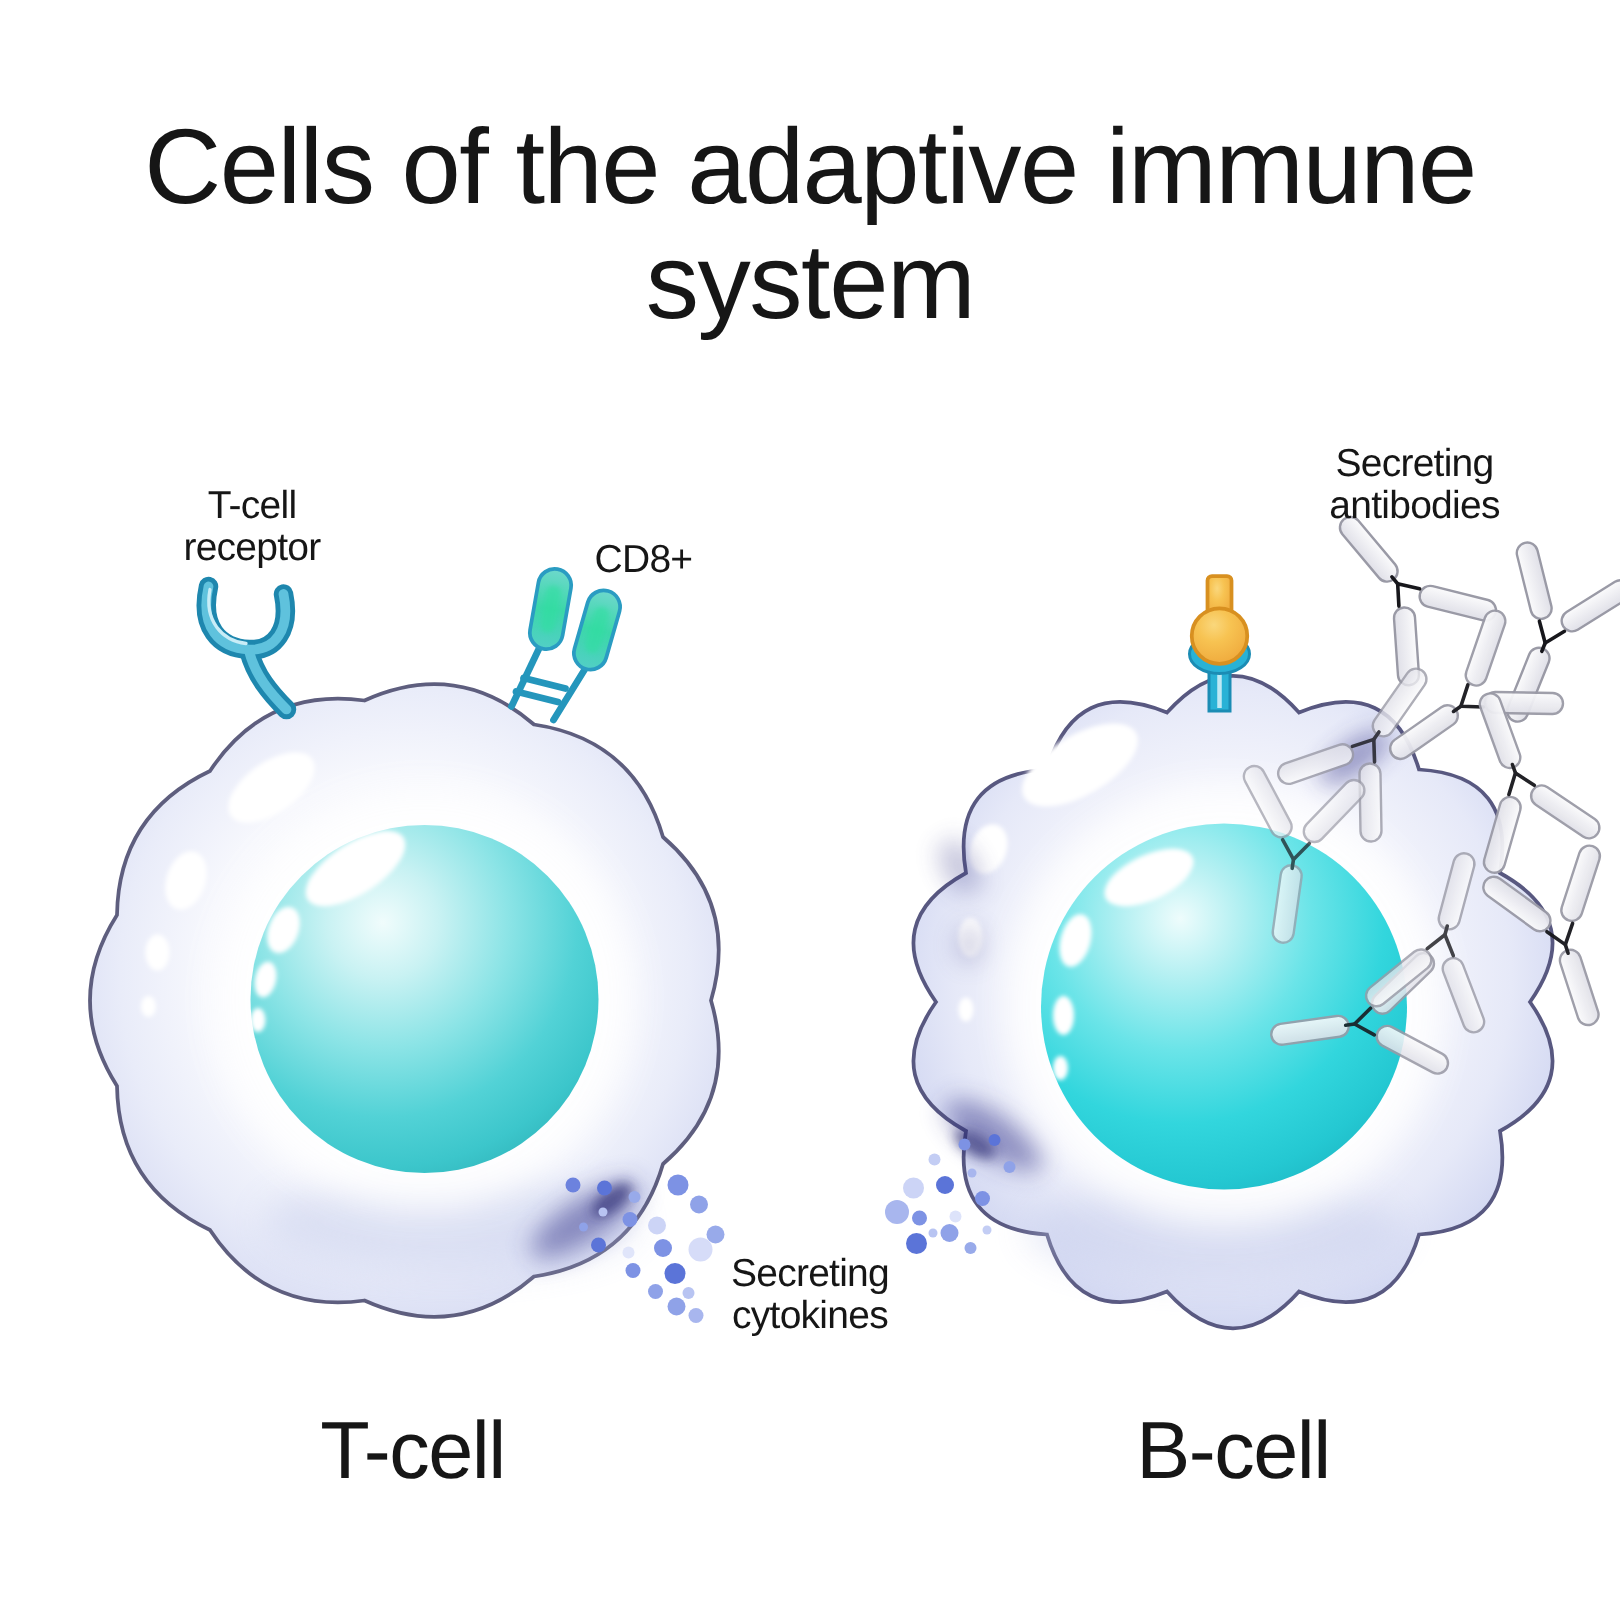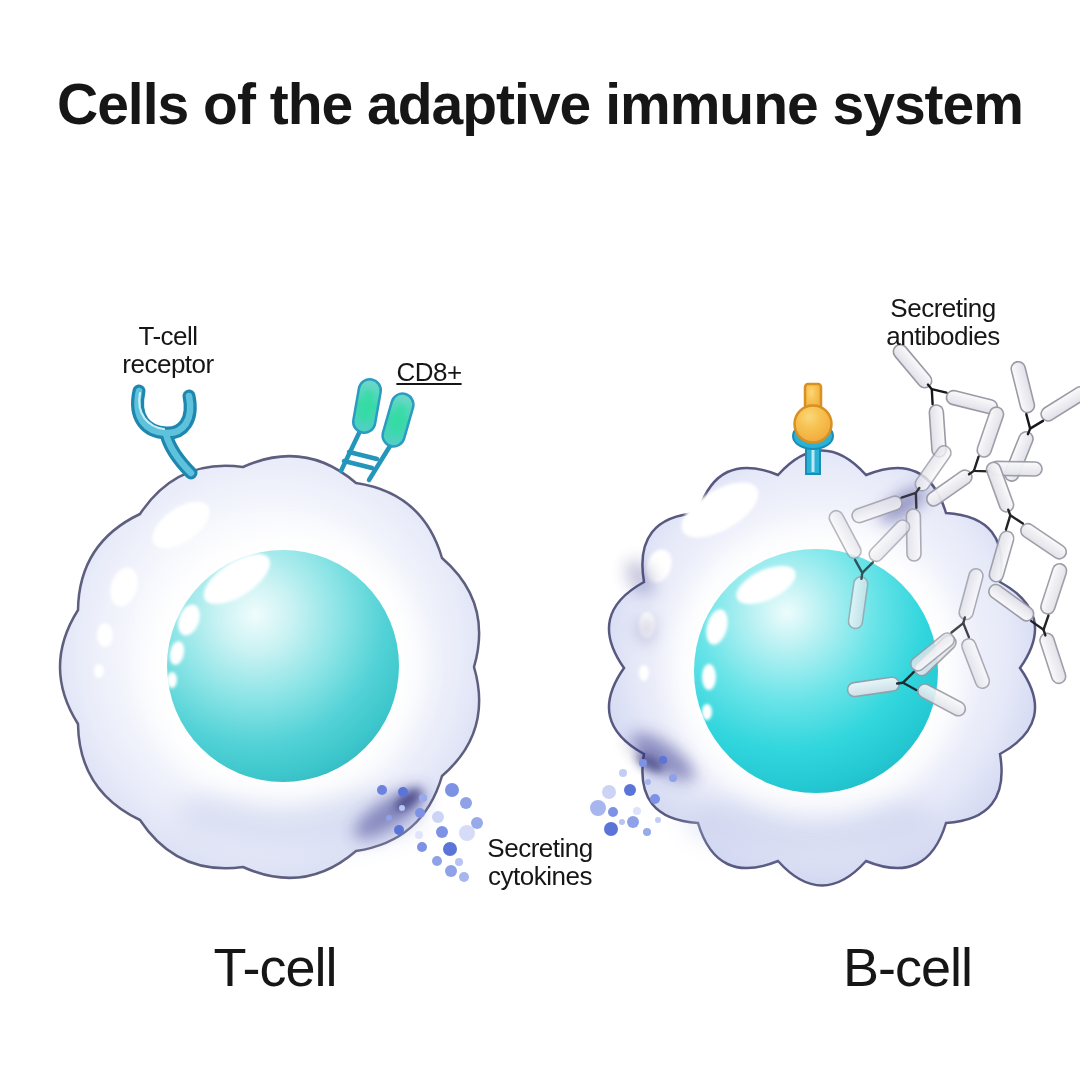--- a/index.html
+++ b/index.html
@@ -1,21 +1,21 @@
 <!DOCTYPE html>
 <html><head>
 <meta charset="utf-8">
 <style>
   html,body{margin:0;padding:0;background:#ffffff;}
   .stage{position:relative;width:1080px;height:1080px;background:#ffffff;overflow:hidden;
          font-family:"Liberation Sans", sans-serif;}
   svg{position:absolute;left:0;top:0;}
   .lbl{position:absolute;white-space:pre-line;text-align:center;color:#161616;
        line-height:1.08;letter-spacing:-0.5px;}
-  .title{font-size:57px;letter-spacing:-1px;font-weight:bold;}
+  .title{font-size:71px;letter-spacing:-1px;}
   .small{font-size:26px;}
   .cellname{font-size:54px;letter-spacing:-1px;}
   .cap{fill:url(#gCap);stroke:#9a9aa6;stroke-width:1.6;}
   .abj{fill:none;stroke:#17171c;stroke-width:2.4;stroke-linecap:round;stroke-linejoin:round;}
   .hl{fill:#ffffff;}
 </style>
 </head>
 <body>
 
 <div class="stage">
@@ -236,25 +236,25 @@
     <circle cx="647" cy="832" r="4" fill="#98aaea"></circle>
         <circle cx="658" cy="820" r="3" fill="#c3cdf4"></circle>
   </g>
 </svg>
 
   <div class="lbl title" style="left:0;top:74px;width:1080px;">Cells of the adaptive immune system</div>
 
   <div class="lbl small" style="left:68px;top:322px;width:200px;">T-cell
 receptor</div>
 
-  <div class="lbl small" style="left:379px;top:358px;width:100px;text-decoration:underline;">CD8+</div>
+  <div class="lbl small" style="left:379px;top:358px;width:100px;">CD8+</div>
 
 
   <div class="lbl small" style="left:843px;top:294px;width:200px;">Secreting
 antibodies</div>
 
   <div class="lbl small" style="left:440px;top:834px;width:200px;">Secreting
 cytokines</div>
 
   <div class="lbl cellname" style="left:125px;top:938px;width:300px;">T-cell</div>
 
-  <div class="lbl cellname" style="left:672px;top:938px;width:300px;text-align:right;">B-cell</div>
+  <div class="lbl cellname" style="left:672px;top:938px;width:300px;">B-cell</div>
 </div>
 
 </body></html>

